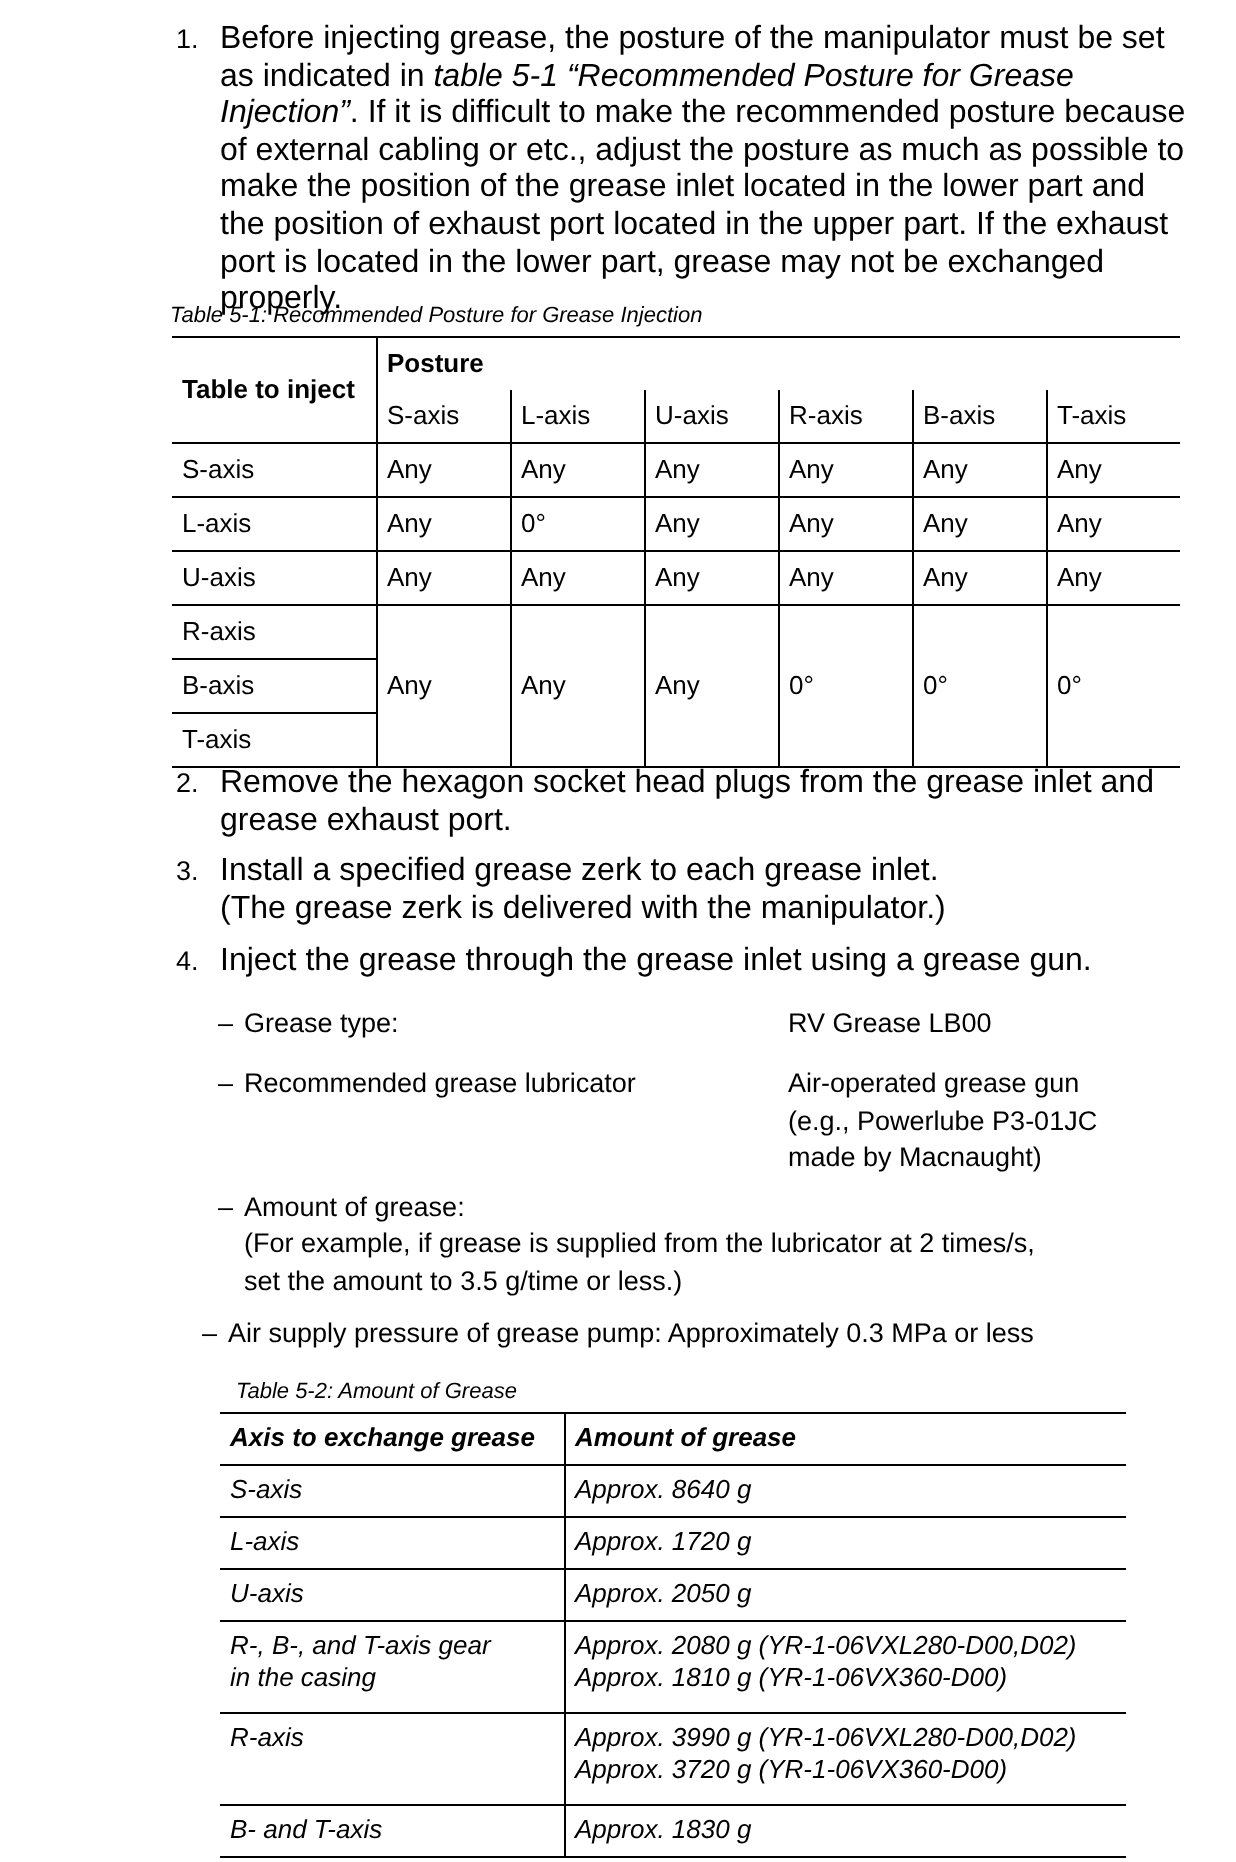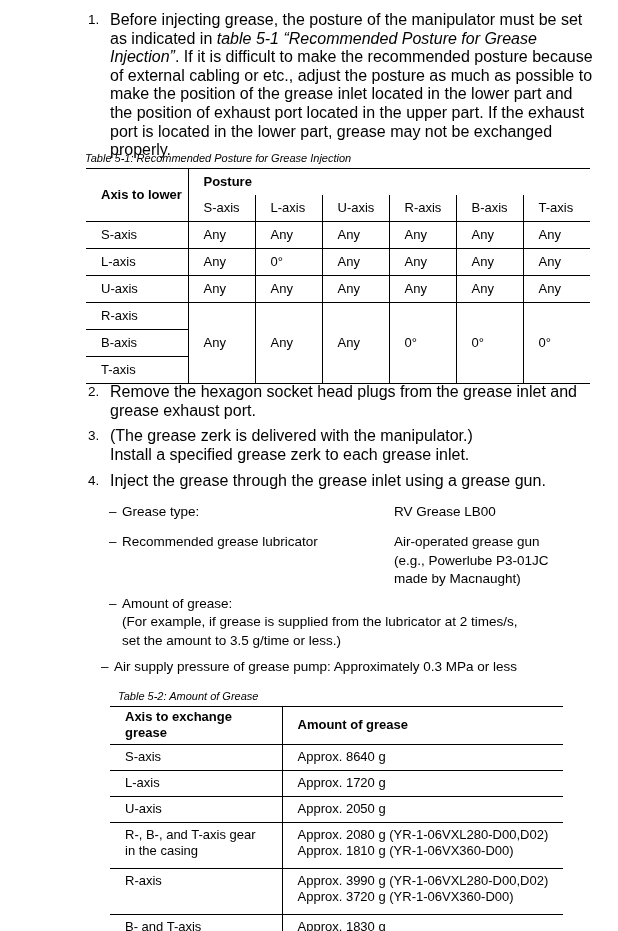--- a/index.html
+++ b/index.html
@@ -103,21 +103,21 @@
   
   table {
     border-collapse: collapse;
     font-size: 13px;
     table-layout: fixed;
   }
   table td, table th {
     border: 0;
     border-top: 1px solid #000;
     border-bottom: 1px solid #000;
-    padding: 2px 5px 3px 15px;
+    padding: 2px 5px 3px 5px;
     text-align: left;
     vertical-align: middle;
     font-weight: normal;
     line-height: 16px;
   }
   .vline { border-right: 1px solid #000; }
   .nb-top { border-top: 0; }
   .nb-bot { border-bottom: 0; }
   .hd { font-weight: bold; }
 
@@ -134,21 +134,21 @@
 
   
   #table52 {
     position: absolute;
     left: 110px;
     top: 706px;
     width: 453px;
   }
   #table52 .c-left  { width: 172px; }
   #table52 .c-right { width: 281px; }
-  #table52 td { height: 20px; }
+  #table52 td { height: 20px; font-style: italic; }
   #table52 td.tall { height: 38px; vertical-align: top; padding-top: 4px; }
   .cell-line { display: block; white-space: nowrap; }
 </style>
 </head>
 <body>
 
 <div class="page">
 
   <div class="proc-item" id="step1">
     <div class="proc-num">1.</div>
@@ -162,21 +162,21 @@
       <col class="c-axis">
         <col class="c-col">
         <col class="c-col">
         <col class="c-col">
         <col class="c-col">
         <col class="c-col">
         <col class="c-col">
     </colgroup>
     <tbody>
       <tr>
-        <td class="hd vline" rowspan="2">Axis to lower</td>
+        <td class="hd vline" rowspan="2">Table to inject</td>
         <td class="hd nb-bot" colspan="6">Posture</td>
       </tr>
       <tr>
         <td class="vline nb-top">S-axis</td>
         <td class="vline nb-top">L-axis</td>
         <td class="vline nb-top">U-axis</td>
         <td class="vline nb-top">R-axis</td>
         <td class="vline nb-top">B-axis</td>
         <td class="nb-top">T-axis</td>
       </tr>
@@ -228,22 +228,22 @@
   </table>
 
   <div class="proc-item" id="step2">
     <div class="proc-num">2.</div>
     <div class="proc-body">Remove the hexagon socket head plugs from the grease inlet and grease exhaust port.</div>
   </div>
 
   <div class="proc-item" id="step3">
     <div class="proc-num">3.</div>
     <div class="proc-body">
+      <span class="sub-line">Install a specified grease zerk to each grease inlet.</span>
       <span class="sub-line"> (The grease zerk is delivered with the manipulator.)</span>
-      <span class="sub-line">Install a specified grease zerk to each grease inlet.</span>
     </div>
   </div>
 
   <div class="proc-item" id="step4">
     <div class="proc-num">4.</div>
     <div class="proc-body">Inject the grease through the grease inlet using a grease gun.</div>
   </div>
 
   <div class="spec-row" id="spec-type">
     <div class="spec-dash">–</div>

